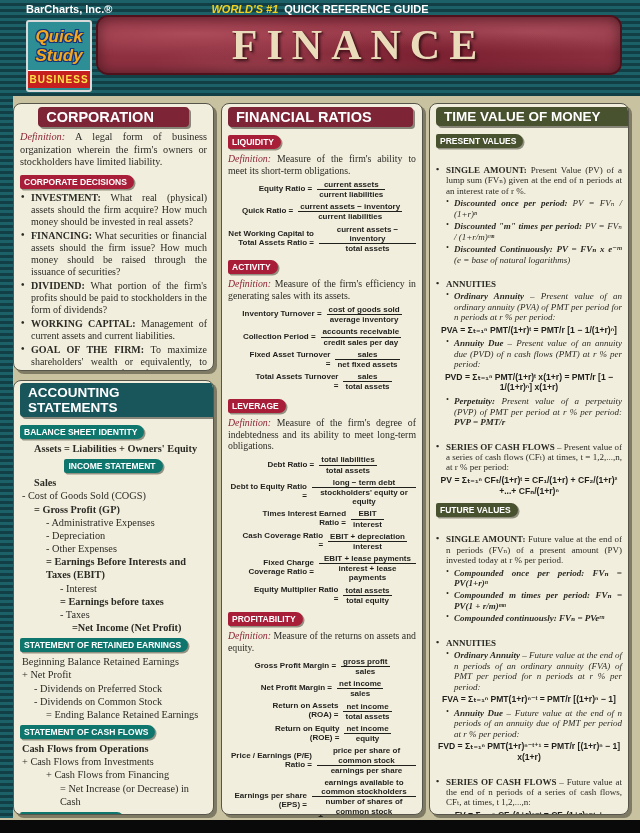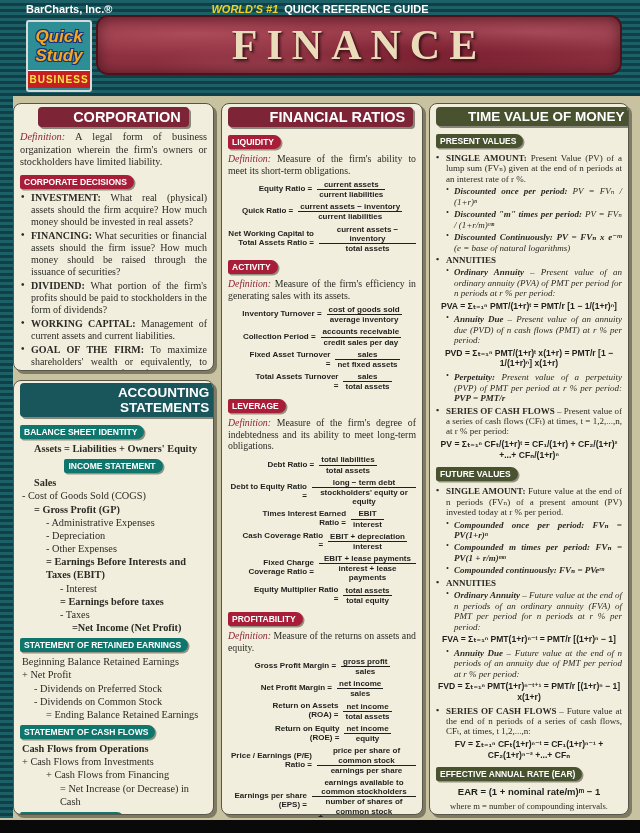--- a/index.html
+++ b/index.html
@@ -34,21 +34,21 @@
   .col{position:absolute;top:103px;height:712px;display:flex;flex-direction:column;}
   #col1{left:13px;width:201px;}
   #col2{left:221px;width:202px;}
   #col3{left:429px;width:200px;}
   .panel{background:#f2eedd;border:1.5px solid #55554a;border-radius:8px;
     box-shadow:3px 3px 0 rgba(35,35,25,.45);padding:4px 6px 5px 6px;box-sizing:border-box;overflow:hidden;}
   #panel-corp{margin-bottom:9px;height:268px;}
   #panel-acct{flex:1;}
   #panel-ratios,#panel-tvm{height:100%;}
   
-  .bighdr{font:bold 14.5px "Liberation Sans","DejaVu Sans",sans-serif;color:#fff;text-align:right;
+  .bighdr{font:bold 14.5px "Liberation Sans","DejaVu Sans",sans-serif;color:#fff;text-align:left;
     padding:2px 8px;border-radius:4px;box-shadow:2px 2px 0 rgba(30,30,20,.5);margin:-1px auto 4px auto;}
   .hdr-maroon{background:#7d2436;}
   .hdr-teal{background:#18565c;}
   .hdr-green{background:#49522f;}
   .chip{display:inline-block;font:bold 8.5px "Liberation Sans","DejaVu Sans",sans-serif;color:#fff;
     padding:2px 7px 2px 4px;border-radius:2px 7px 7px 2px;box-shadow:1.5px 1.5px 0 rgba(30,30,20,.45);margin:3px 0 3px 0;}
   .chip-red{background:#a81e38;}
   .chip-teal{background:#0f766e;}
   .chip-green{background:#49522f;}
   
@@ -62,21 +62,21 @@
   .b{font-weight:bold;}
   .i0{margin-left:2px;} .i1{margin-left:14px;} .i2{margin-left:26px;} .i3{margin-left:40px;} .i4{margin-left:52px;}
   
   .frow{display:flex;align-items:center;justify-content:center;gap:5px;margin:3px 0;
     font:bold 8px "Liberation Sans","DejaVu Sans",sans-serif;color:#1f1f1c;}
   .frow .lab{max-width:86px;text-align:right;line-height:1.12;}
   .frac{display:inline-block;text-align:center;line-height:1.15;max-width:104px;}
   .frac .num{display:block;border-bottom:1px solid #1f1f1c;padding:0 2px;}
   .frac .den{display:block;padding:0 2px;}
   
-  .tv1{position:relative;padding-left:10px;font-size:9px;line-height:1.16;text-align:justify;margin-top:2px;}
+  .tv1{position:relative;padding-left:10px;font-size:9px;line-height:1.16;text-align:justify;margin-top:14px;}
   .tv1::before{content:"•";position:absolute;left:0;top:-1px;font-weight:bold;}
   .tv2{position:relative;margin-left:9px;padding-left:9px;font-size:9px;line-height:1.16;text-align:justify;margin-top:2px;font-style:italic;}
   .tv2::before{content:"•";position:absolute;left:1px;top:-1px;font-size:8px;}
   .tvterm{font-weight:bold;}
   .fline{text-align:center;font:bold 8.6px "Liberation Sans","DejaVu Sans",sans-serif;color:#1f1f1c;
     margin:2px 0 3px 0;line-height:1.25;}
   .fnote{font-size:8.6px;text-align:center;margin-bottom:2px;}
   #pageno{position:absolute;left:318px;bottom:14px;font:bold 9px "Liberation Sans","DejaVu Sans",sans-serif;color:#222;}
 </style>
 </head>

